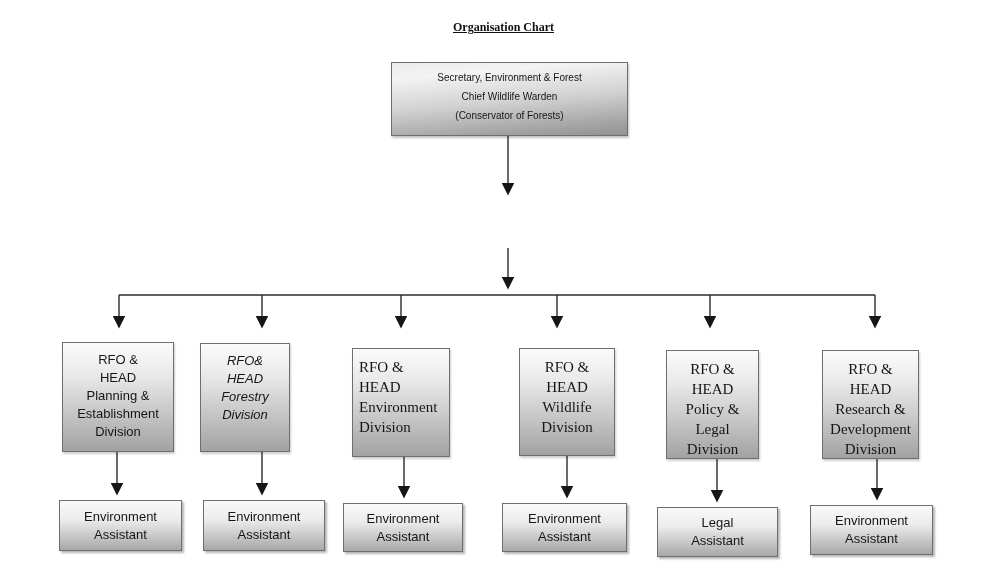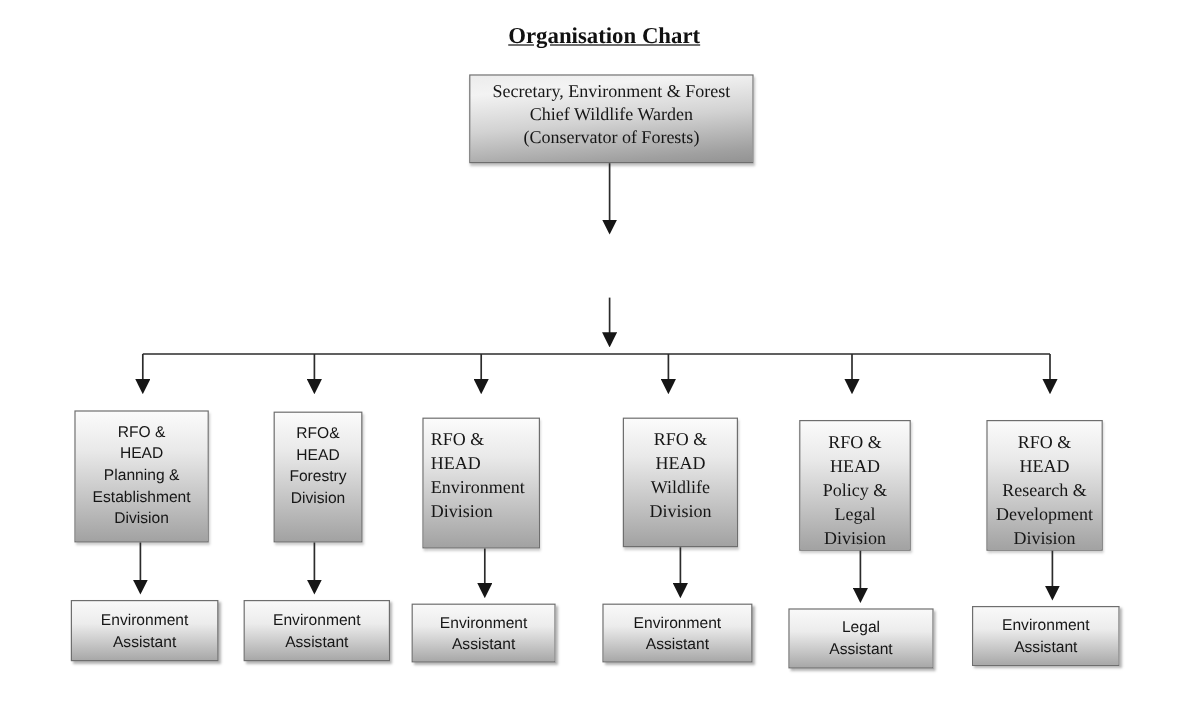--- a/index.html
+++ b/index.html
@@ -9,21 +9,21 @@
     background:#ffffff;
     font-family:"Liberation Serif", serif;
     color:#1a1a1a;
     overflow:hidden;
   }
   .chart-title{
     position:absolute;
     left:12px;right:0;top:20px;
     text-align:center;
     font-family:"Liberation Serif", serif;
-    font-size:19px;
+    font-size:12px;
     font-weight:bold;
     text-decoration:underline;
     color:#111;
   }
   .box{
     position:absolute;
     box-sizing:border-box;
     display:flex;
     align-items:center;
     justify-content:center;
@@ -41,21 +41,21 @@
     box-shadow:1px 2px 2px rgba(80,80,80,.35);
   }
   .grad-div{
     background:linear-gradient(180deg,#fbfbfb 0%,#e9e9e9 30%,#c6c6c6 65%,#a2a2a2 100%);
     box-shadow:1px 2px 2px rgba(90,90,90,.3);
   }
   .grad-asst{
     background:linear-gradient(180deg,#f9f9f9 0%,#ececec 38%,#c7c7c7 72%,#a8a8a8 100%);
     box-shadow:2px 2px 2px rgba(90,90,90,.45);
   }
-  .serif-15{font-family:Liberation Serif, serif;font-size:15px;line-height:19px;}
+  .serif-15{font-family:Liberation Sans, sans-serif;font-size:10px;line-height:19px;}
   .serif-div{font-family:"Liberation Serif", serif;font-size:15px;line-height:20px;}
   .sans-13{font-family:"Liberation Sans", sans-serif;font-size:13px;line-height:18px;}
   .top-align{align-items:flex-start;padding-top:8px;}
   .left-align{justify-content:flex-start;text-align:left;padding-left:6px;}
   .connectors{position:absolute;left:0;top:0;pointer-events:none;}
 </style>
 </head>
 <body>
 
 <div class="stage">
@@ -65,21 +65,21 @@
   <div class="box grad-top serif-15" style="left:391px;top:62px;width:237px;height:74px;padding-bottom:6px;">Secretary, Environment &amp; Forest
 Chief Wildlife Warden
 (Conservator of Forests)</div>
 
 
   <div class="box grad-div sans-13 top-align" style="left:62px;top:342px;width:112px;height:110px;">RFO &amp;
 HEAD
 Planning &amp;
 Establishment
 Division</div>
-  <div class="box grad-div sans-13 top-align" style="left:228px;top:343px;width:74px;height:109px;">RFO&amp;
+  <div class="box grad-div sans-13 top-align" style="left:200px;top:343px;width:90px;height:109px;font-style:italic;">RFO&amp;
 HEAD
 Forestry
 Division</div>
   <div class="box grad-div serif-div top-align left-align" style="left:352px;top:348px;width:98px;height:109px;">RFO &amp;
 HEAD
 Environment
 Division</div>
   <div class="box grad-div serif-div top-align" style="left:519px;top:348px;width:96px;height:108px;">RFO &amp;
 HEAD
 Wildlife

